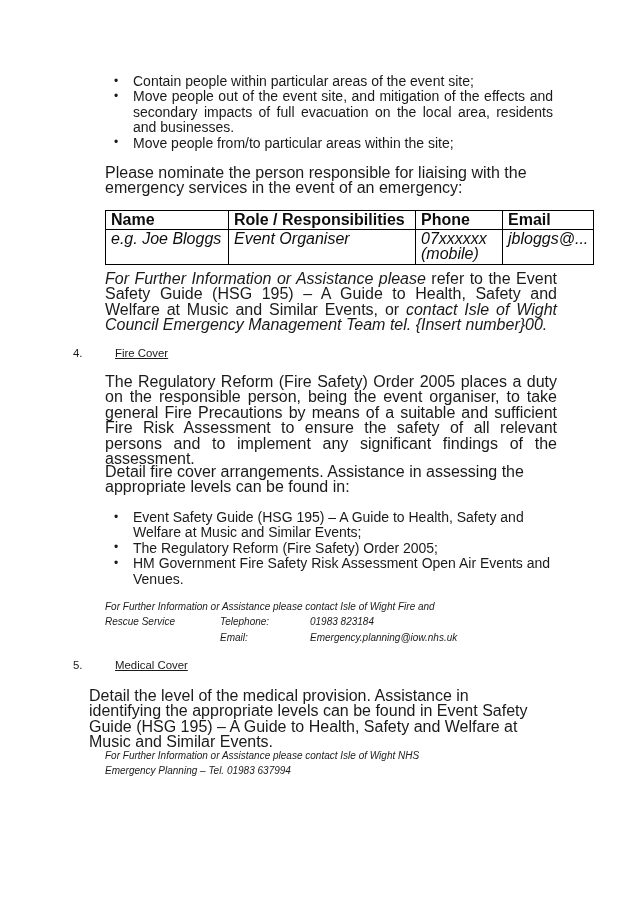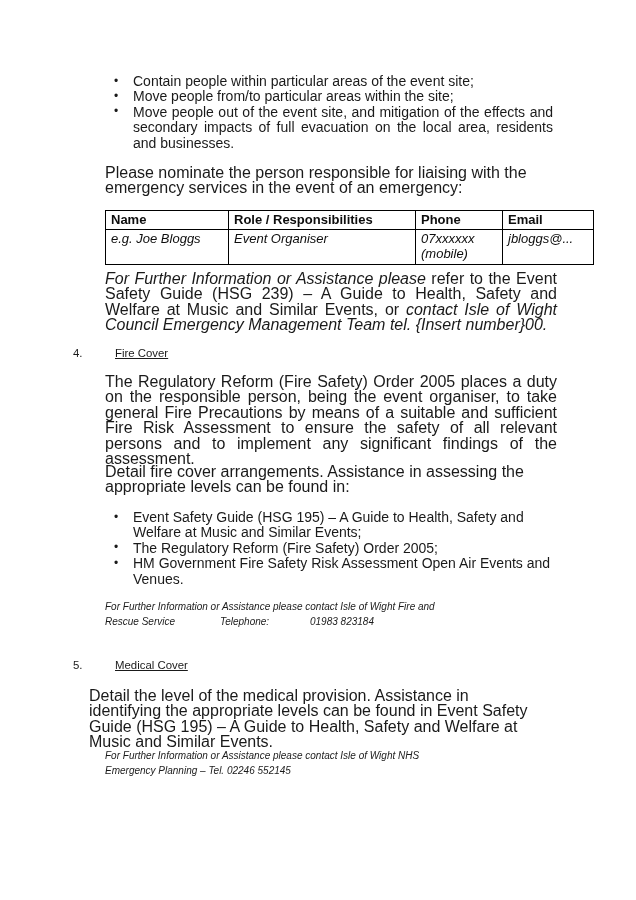--- a/index.html
+++ b/index.html
@@ -80,21 +80,21 @@
     text-decoration: underline;
   }
 
   
   .tblwrap {
     position: absolute;
   }
   table.reqtbl {
     border-collapse: collapse;
     table-layout: fixed;
-    font-size: 13px;
+    font-size: 16px;
     line-height: 15.2px;
   }
   table.reqtbl th,
   table.reqtbl td {
     border: 1px solid #000000;
     padding: 1px 4px 2px 5px;
     vertical-align: top;
     color: #0d0d0d;
   }
   table.reqtbl th {
@@ -131,22 +131,22 @@
   .contactblk .c3 { display: inline-block; }
 </style>
 </head>
 <body>
 
 <div class="page">
   <div class="content">
 
     <ul class="blist just" style="left:105px; top:74px; width:448px;">
       <li>Contain people within particular areas of the event site;</li>
+      <li>Move people out of the event site, and mitigation of the effects and secondary impacts of full evacuation on the local area, residents and businesses.</li>
       <li>Move people from/to particular areas within the site;</li>
-      <li>Move people out of the event site, and mitigation of the effects and secondary impacts of full evacuation on the local area, residents and businesses.</li>
     </ul>
 
     <div class="para left" style="left:105px; top:165px; width:455px;">Please nominate the person responsible for liaising with the emergency services in the event of an emergency:</div>
 
     <div class="tblwrap" style="left:105px; top:210px;">
       <table class="reqtbl">
         <thead>
           <tr>
             <th class="c-name">Name</th>
             <th class="c-role">Role / Responsibilities</th>
@@ -162,21 +162,21 @@
               <span>07xxxxxx</span><br>
               <span>(mobile)</span>
             </td>
             <td class="cell-2line">jbloggs@...</td>
           </tr>
         </tbody>
       </table>
     </div>
 
     <div class="para just" style="left:105px; top:271px; width:452px;">
-      <span class="it">For Further Information or Assistance please</span><span class="ro"> refer to the Event Safety Guide (HSG 239) – A Guide to Health, Safety and Welfare at Music and Similar Events, or </span><span class="it">contact Isle of Wight Council Emergency Management Team  tel. {Insert number}00.</span>
+      <span class="it">For Further Information or Assistance please</span><span class="ro"> refer to the Event Safety Guide (HSG 195) – A Guide to Health, Safety and Welfare at Music and Similar Events, or </span><span class="it">contact Isle of Wight Council Emergency Management Team  tel. {Insert number}00.</span>
     </div>
 
     <div class="numhead" style="left:73px; top:346px;">
       <span class="num">4.</span><span class="htext">Fire Cover</span>
     </div>
 
     <div class="para just" style="left:105px; top:374px; width:452px;">The Regulatory Reform (Fire Safety) Order 2005 places a duty on the responsible person, being the event organiser, to take general Fire Precautions by means of a suitable and sufficient Fire Risk Assessment to ensure the safety of all relevant persons and to implement any significant findings of the assessment.</div>
 
     <div class="para left" style="left:105px; top:464px; width:452px;">Detail fire cover arrangements. Assistance in assessing the appropriate levels can be found in:</div>
 
@@ -184,27 +184,30 @@
       <li>Event Safety Guide (HSG 195) – A Guide to Health, Safety and Welfare at Music and Similar Events;</li>
       <li>The Regulatory Reform (Fire Safety) Order 2005;</li>
       <li>HM Government Fire Safety Risk Assessment Open Air Events and Venues.</li>
     </ul>
 
     <div class="contactblk" style="left:105px; top:599px; width:455px;">
       <span class="crow">For Further Information or Assistance please contact Isle of Wight Fire and</span>
       <span class="crow">
         <span class="c1">Rescue Service</span><span class="c2">Telephone:</span><span class="c3">01983  823184</span>
       </span>
+      <span class="crow">
+        <span class="c1"></span><span class="c2">Email:</span><span class="c3">Emergency.planning@iow.nhs.uk</span>
+      </span>
     </div>
 
     <div class="numhead" style="left:73px; top:658px;">
       <span class="num">5.</span><span class="htext">Medical Cover</span>
     </div>
 
     <div class="para left" style="left:89px; top:688px; width:452px;">Detail the level of the medical provision. Assistance in identifying the appropriate levels can be found in Event Safety Guide (HSG 195) – A Guide to Health, Safety and Welfare at Music and Similar Events.</div>
 
     <div class="contactblk" style="left:105px; top:748px; width:455px;">
       <span class="crow">For Further Information or Assistance please contact Isle of Wight NHS</span>
-      <span class="crow">Emergency Planning – Tel. 02246 552145</span>
+      <span class="crow">Emergency Planning – Tel. 01983 637994</span>
     </div>
 
   </div>
 </div>
 
 </body></html>

